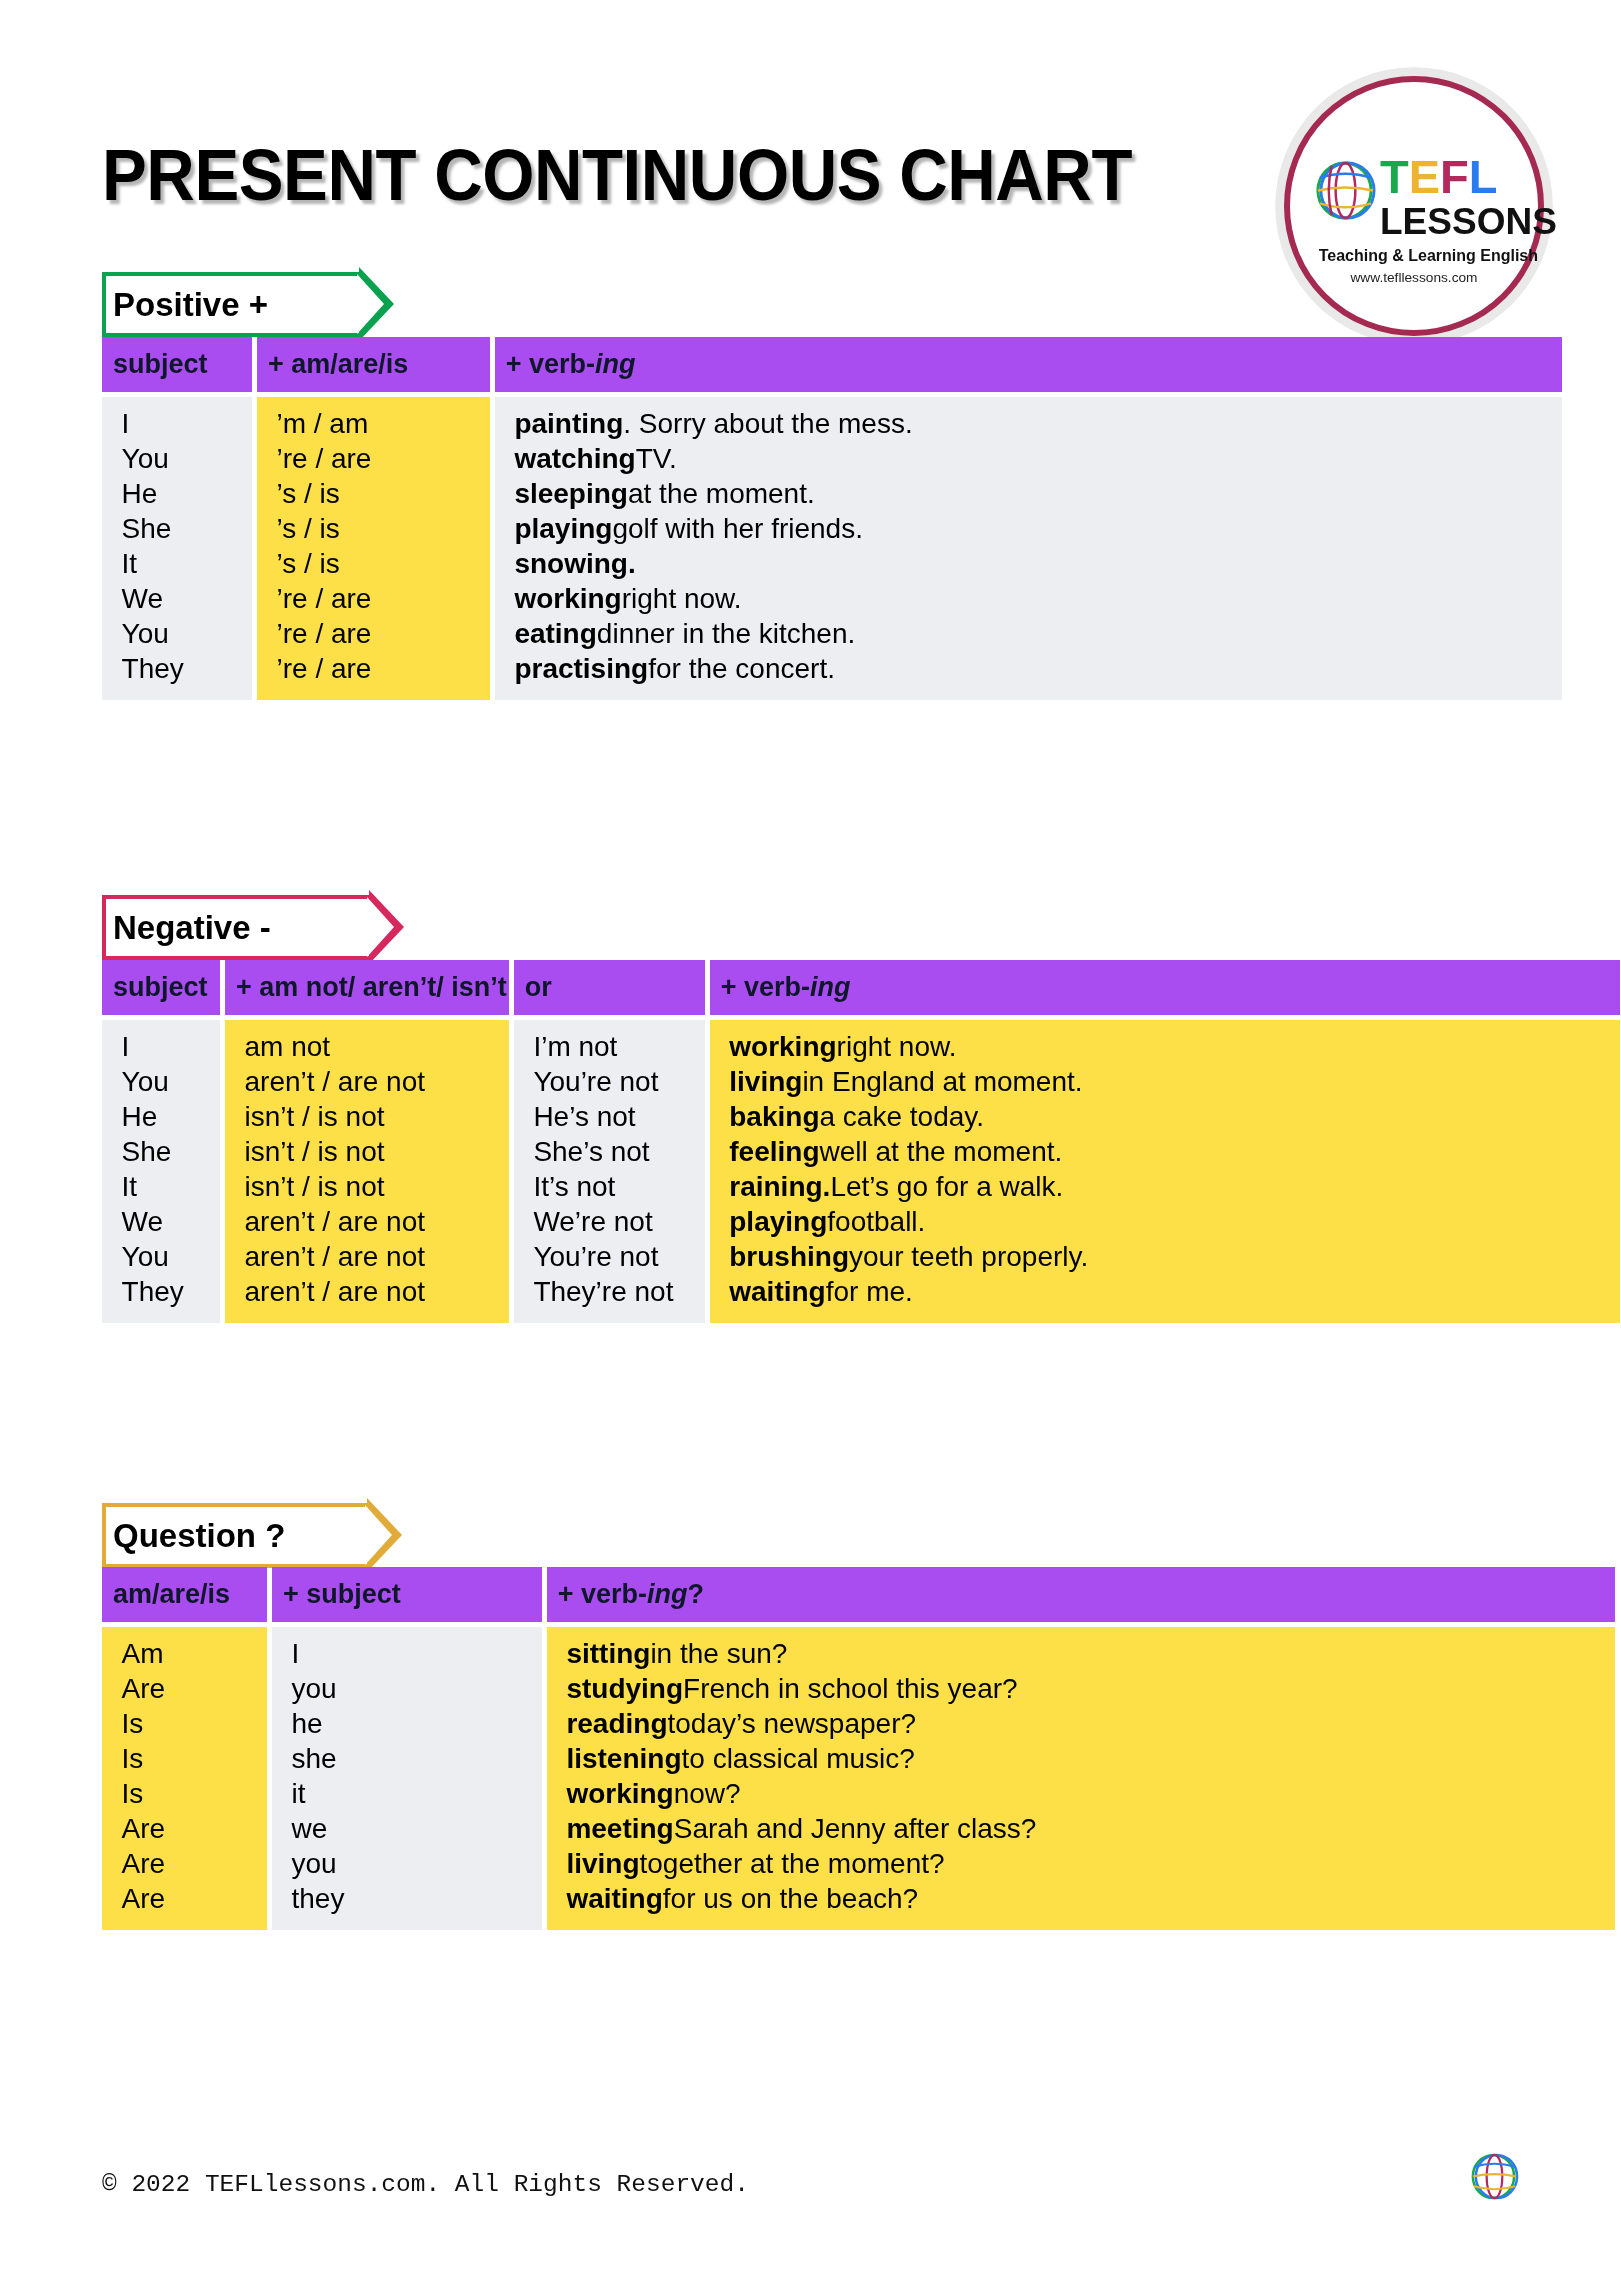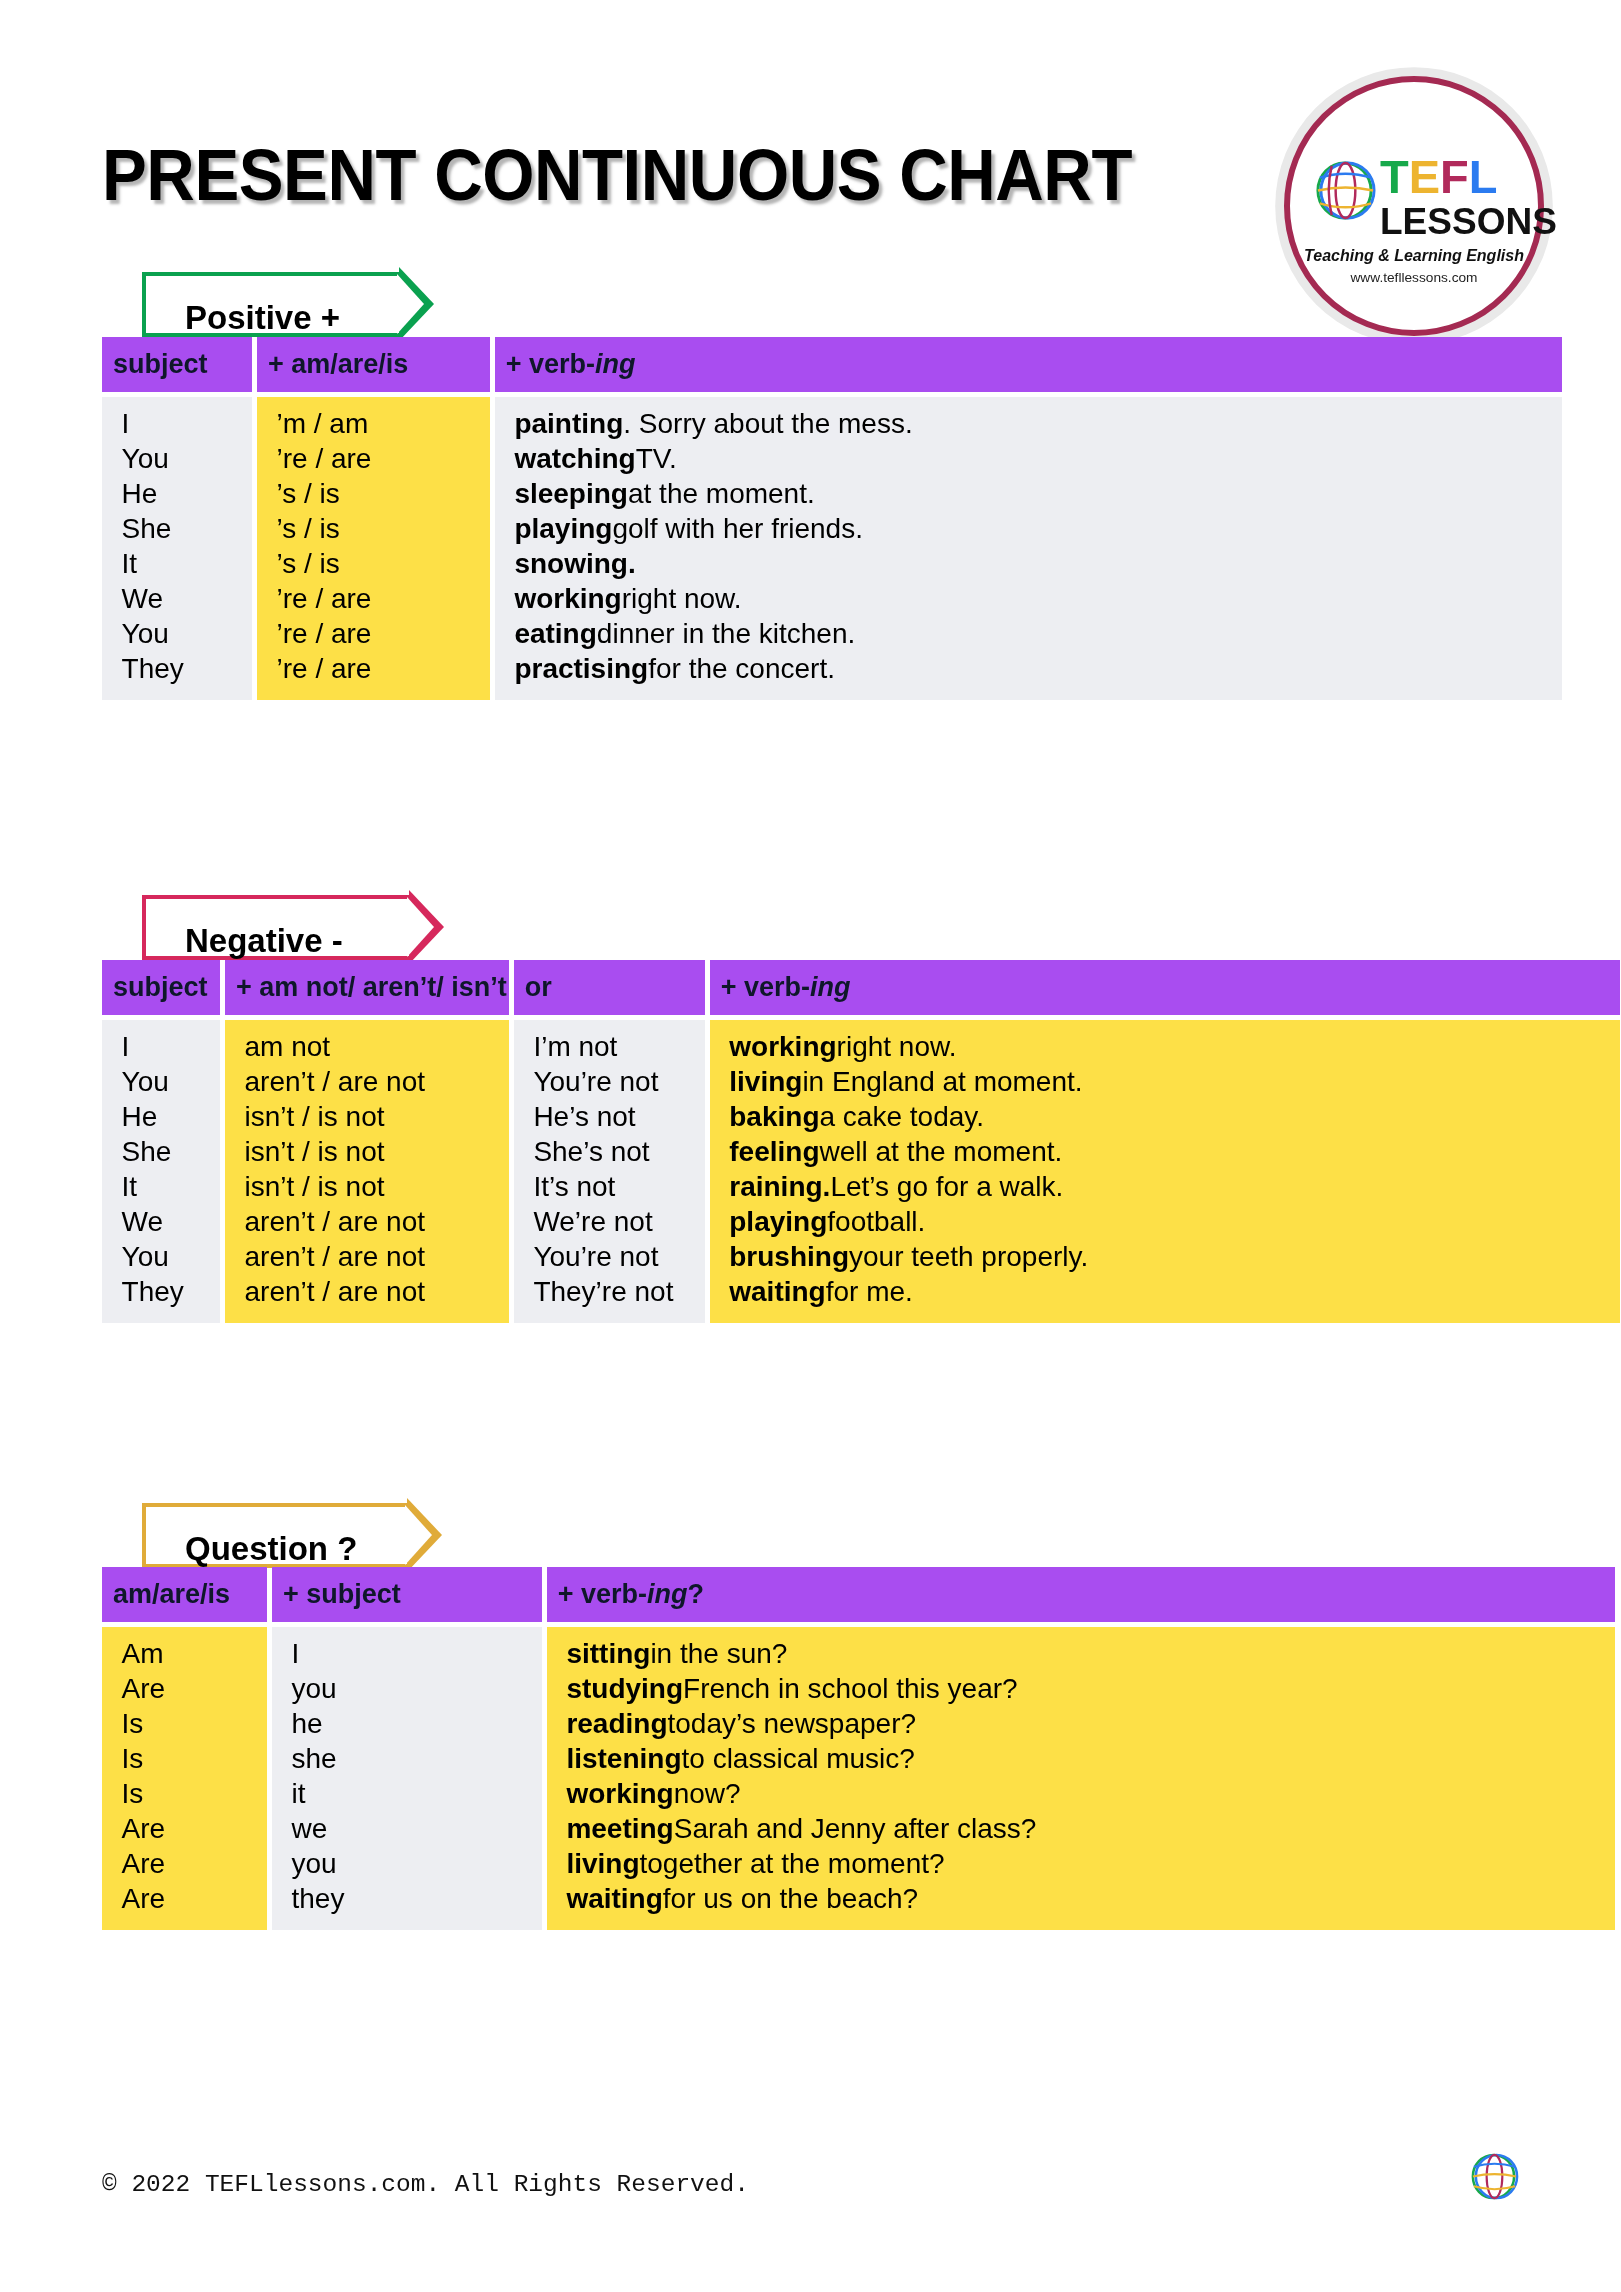--- a/index.html
+++ b/index.html
@@ -43,40 +43,39 @@
   .logo-tefl .c1{color:#17a94b;}
   .logo-tefl .c2{color:#edb430;}
   .logo-tefl .c3{color:#b12a5b;}
   .logo-tefl .c4{color:#2b7bf0;}
   .logo-lessons{
     position:absolute;left:90px;top:121px;
     font-size:37px;font-weight:bold;color:#111;line-height:1;
     font-family:"Liberation Sans",sans-serif;
   }
   .logo-tag{
-    position:absolute;left:0;top:165px;width:100%;text-align:center;
-    font-size:16px;font-weight:bold;color:#111;font-style:italic;
+    position:absolute;left:0;top:165px;width:100%;text-align:right;
+    font-size:16px;font-weight:bold;color:#111;
   }
   .logo-url{
     position:absolute;left:0;top:188px;width:100%;text-align:center;
     font-size:13.7px;color:#222;
   }
 
   
   .tag-wrap{position:absolute;height:65px;}
   .tag{
     position:relative;height:65px;width:calc(100% );
     box-sizing:border-box;
     background:#fff;
-    display:flex;align-items:flex-end;
-    padding-left:43px;
+    display:flex;align-items:center;
+    padding-left:11px;
     font-size:33px;font-weight:bold;color:#000;
     font-family:"Liberation Sans Narrow","Liberation Sans",sans-serif;
     white-space:nowrap;
-    margin-left:40px;
   }
   .tag::before{
     content:"";position:absolute;left:0;top:0;right:0;bottom:0;
     border:4.9px solid var(--tc);
     border-right:none;
     box-sizing:border-box;
   }
   .tag::after{
     content:"";position:absolute;right:-35px;top:-4.9px;
     width:0;height:0;

